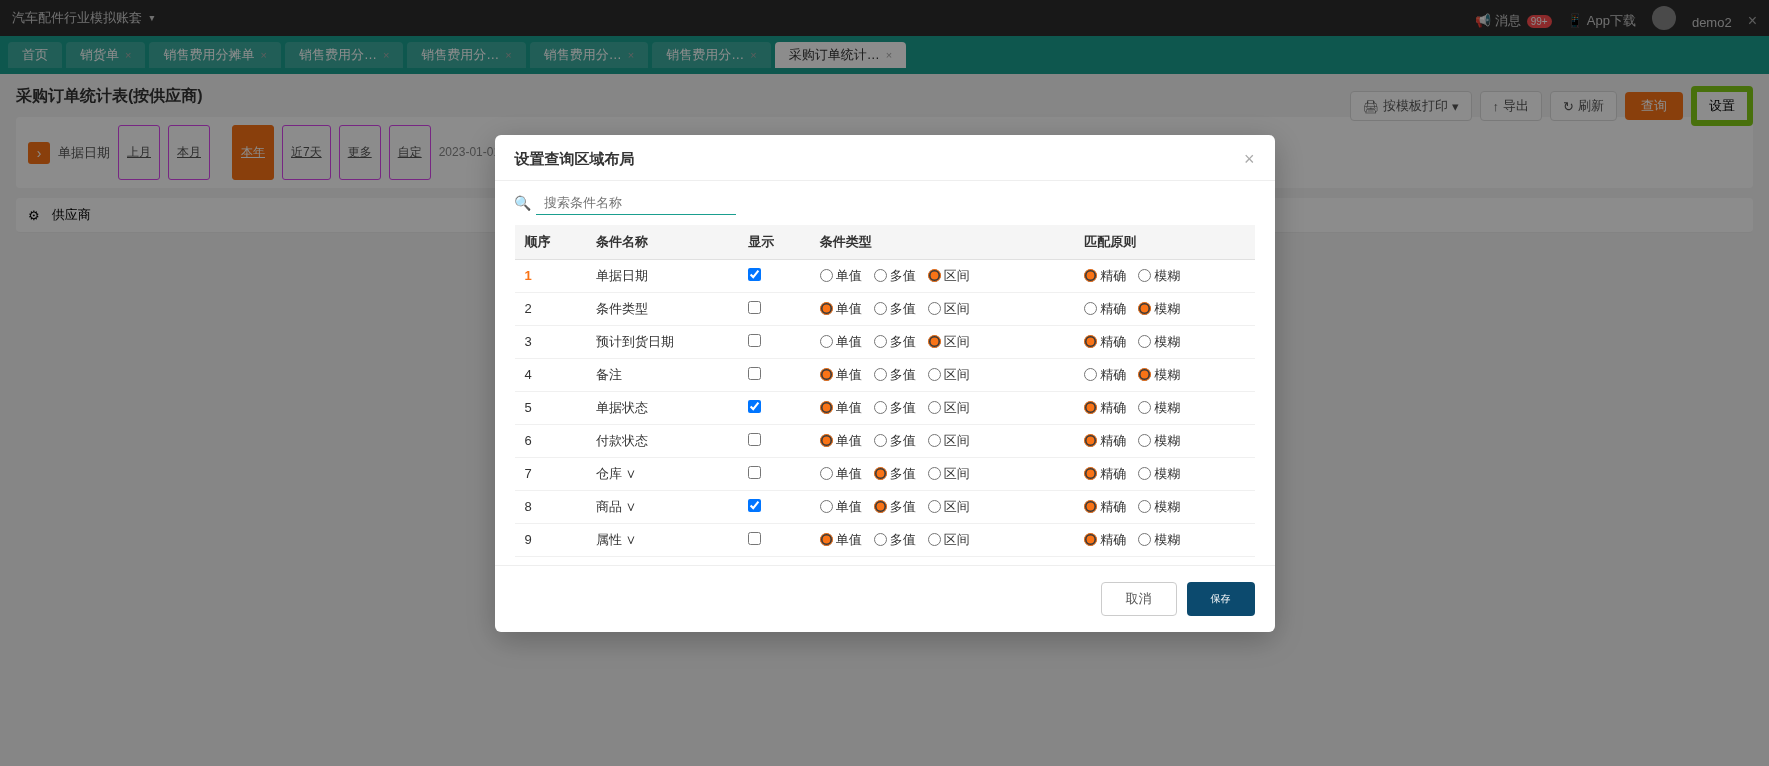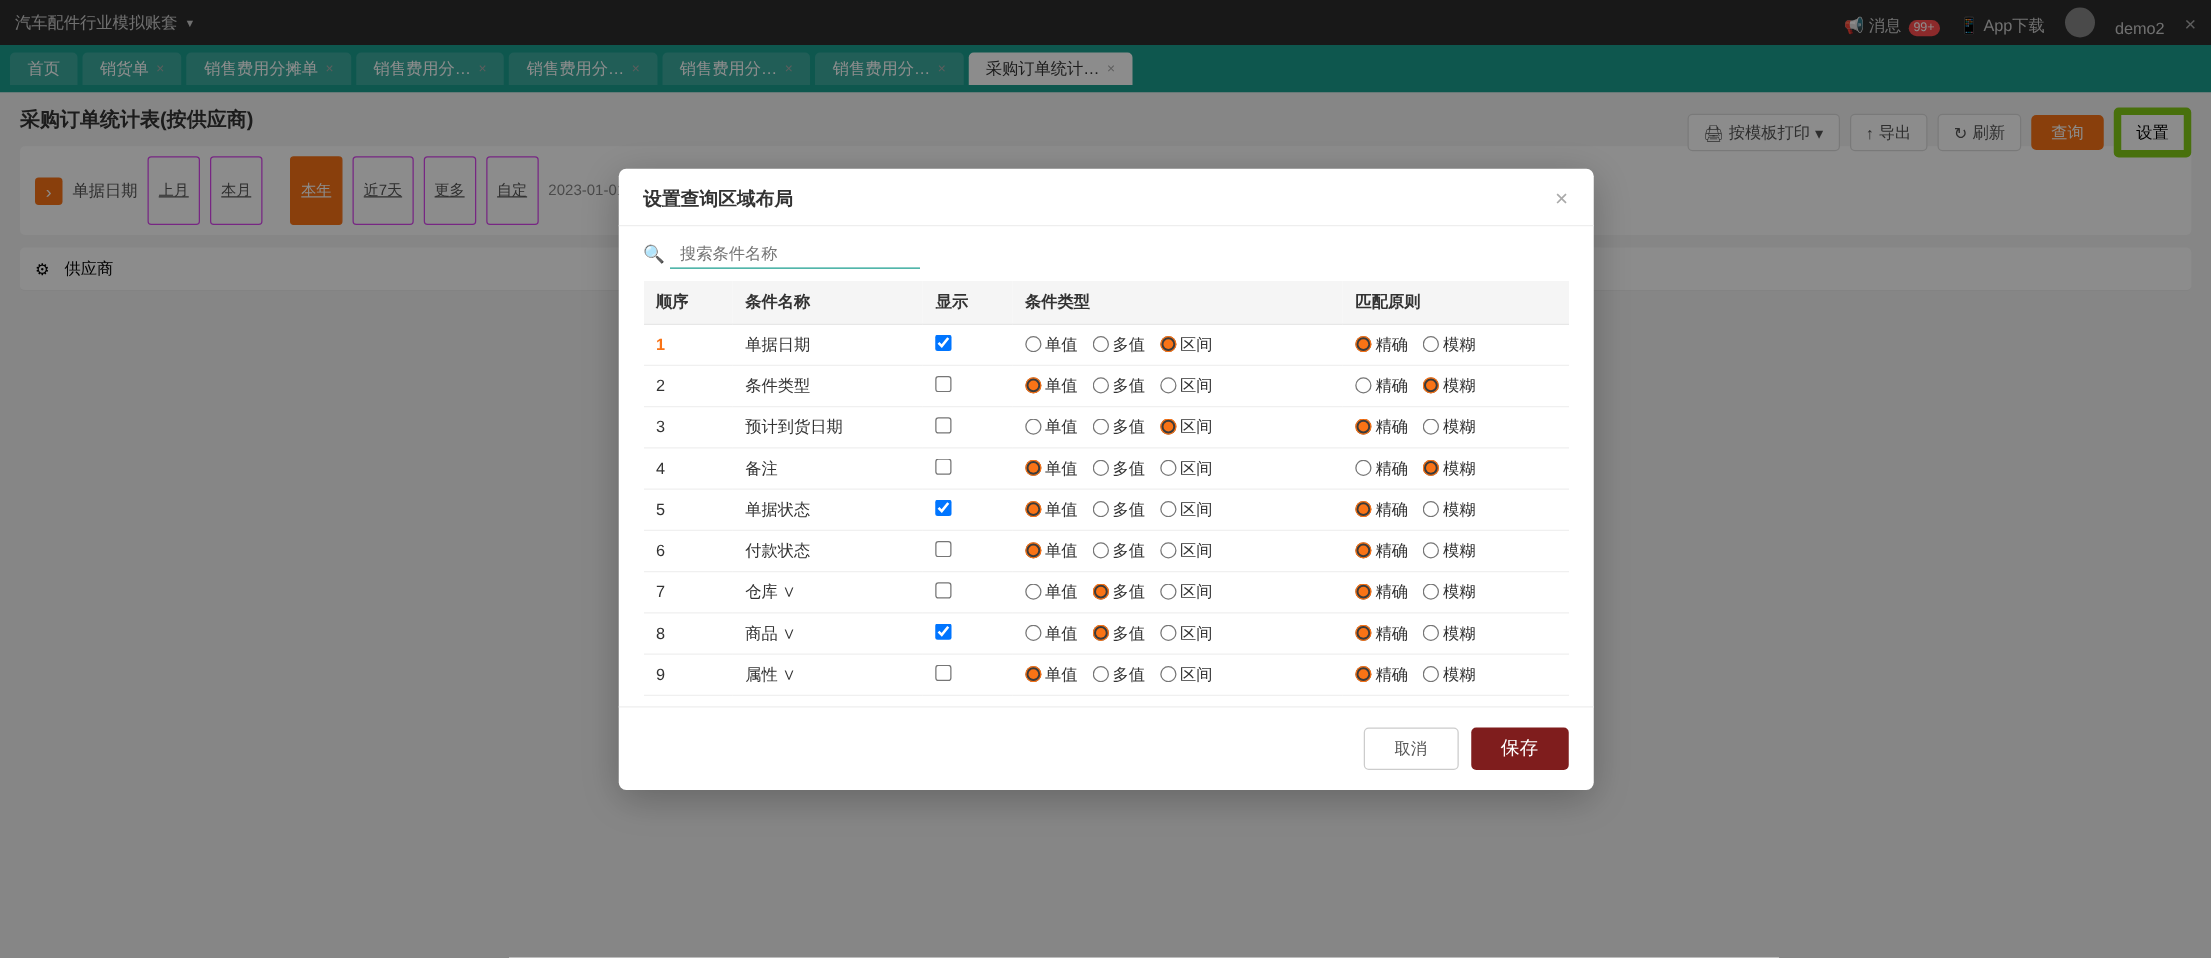--- a/index.html
+++ b/index.html
@@ -251,25 +251,25 @@
       border: 1px solid #ccc;
       background: #fff;
       border-radius: 4px;
       cursor: pointer;
       font-size: 13px;
       color: #555;
     }
     .btn-save {
       padding: 7px 24px;
       border: none;
-      background: #7f1d1d;
+      background: #0c4a6e;
       color: #fff;
       border-radius: 4px;
       cursor: pointer;
-      font-size: 15px;
+      font-size: 10px;
     }
 
     
     .dialog-table-wrap::-webkit-scrollbar { width: 6px; }
     .dialog-table-wrap::-webkit-scrollbar-thumb { background: #ccc; border-radius: 3px; }
   </style>
 </head>
 <body>
 
 <div class="top-bar">

